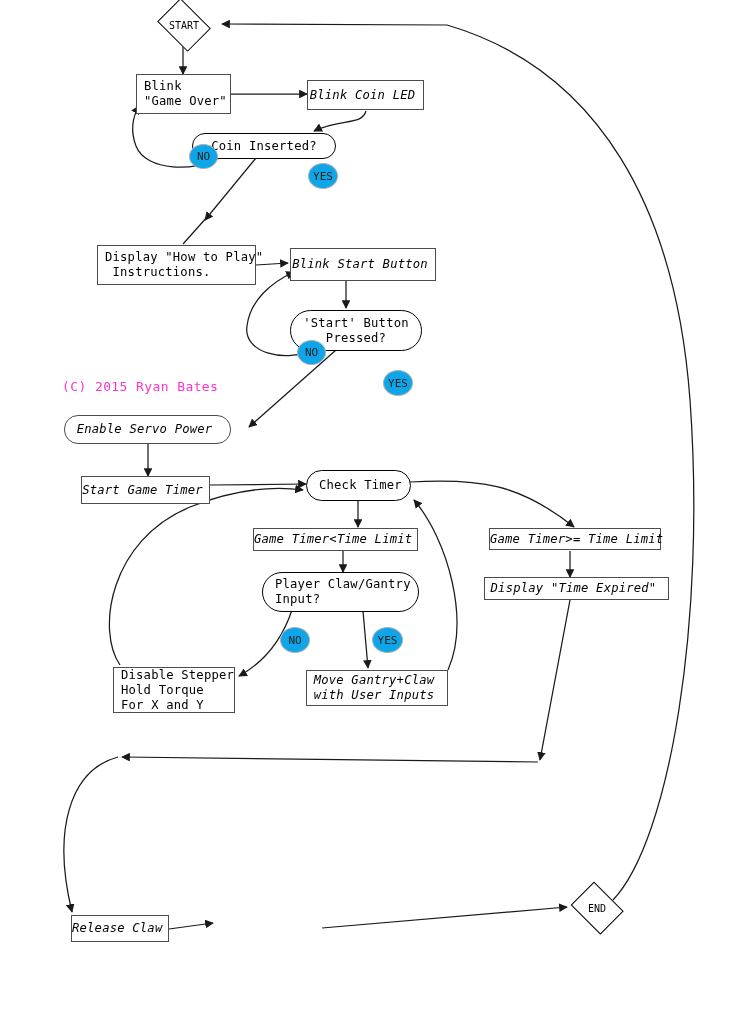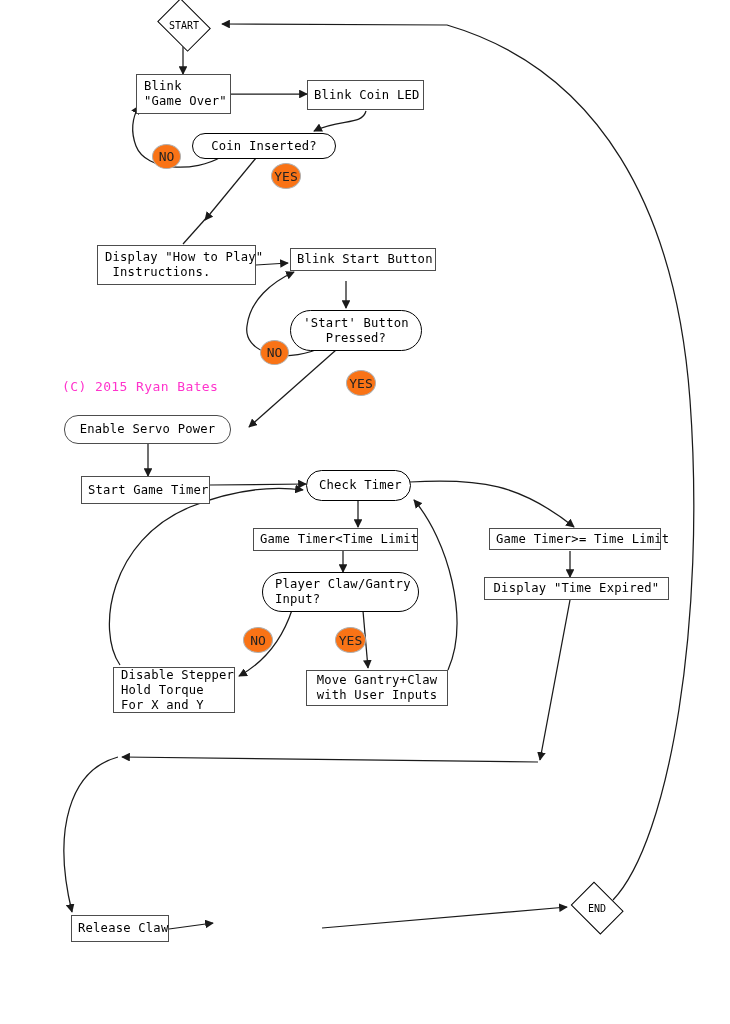--- a/index.html
+++ b/index.html
@@ -37,21 +37,21 @@
     line-height: 15px;
     color: #000000;
     letter-spacing: 0.2px;
     z-index: 3;
   }
   .box {
     border: 1.4px solid #4d4d4d;
     padding: 3px 6px 3px 7px;
     text-align: left;
   }
-  .box.center { text-align: center; padding-left: 6px; }
+  .box.center { text-align: center; padding-left: 0; font-style: italic; }
   .rounded {
     border: 1.8px solid #000000;
     border-radius: 22px;
     text-align: center;
     padding: 3px 12px;
   }
   .rounded.left { text-align: left; }
   .diamond-wrap {
     position: absolute;
     z-index: 3;
@@ -75,28 +75,29 @@
     justify-content: center;
     font-family: "DejaVu Sans Mono", monospace;
     font-size: 10px;
     color: #000000;
     z-index: 2;
   }
   .badge {
     position: absolute;
     border: 1.1px solid #b0b0b0;
     border-radius: 50%;
-    background: #f97316;
+    background: #0ea5e9;
     display: flex;
     align-items: center;
     justify-content: center;
     font-family: "DejaVu Sans Mono", monospace;
-    font-size: 13px;
+    font-size: 11px;
     color: #222222;
     z-index: 4;
+    margin-left: 37px;
   }
   .copyright {
     position: absolute;
     font-family: "DejaVu Sans Mono", monospace;
     font-size: 13px;
     color: #ff33cc;
     letter-spacing: 0.4px;
     z-index: 4;
     white-space: nowrap;
   }
@@ -192,21 +193,21 @@
   </div>
   <div class="badge" style="left:271px; top:163px; width:28px; height:24px;">
     <span>YES</span>
   </div>
 
   <div class="node box" style="left:97px; top:245px; width:159px; height:40px;">
     <span class="nline">Display "How to Play"</span>
     <span class="nline"> Instructions.</span>
   </div>
 
-  <div class="node box center" style="left:290px; top:248px; width:146px; height:23px;">
+  <div class="node box center" style="left:290px; top:248px; width:146px; height:33px;">
     <span class="nline">Blink Start Button</span>
   </div>
 
   <div class="node rounded" style="left:290px; top:310px; width:132px; height:41px;">
     <span class="nline">'Start' Button</span>
     <span class="nline">Pressed?</span>
   </div>
 
   <div class="badge" style="left:260px; top:340px; width:27px; height:23px;">
     <span>NO</span>

